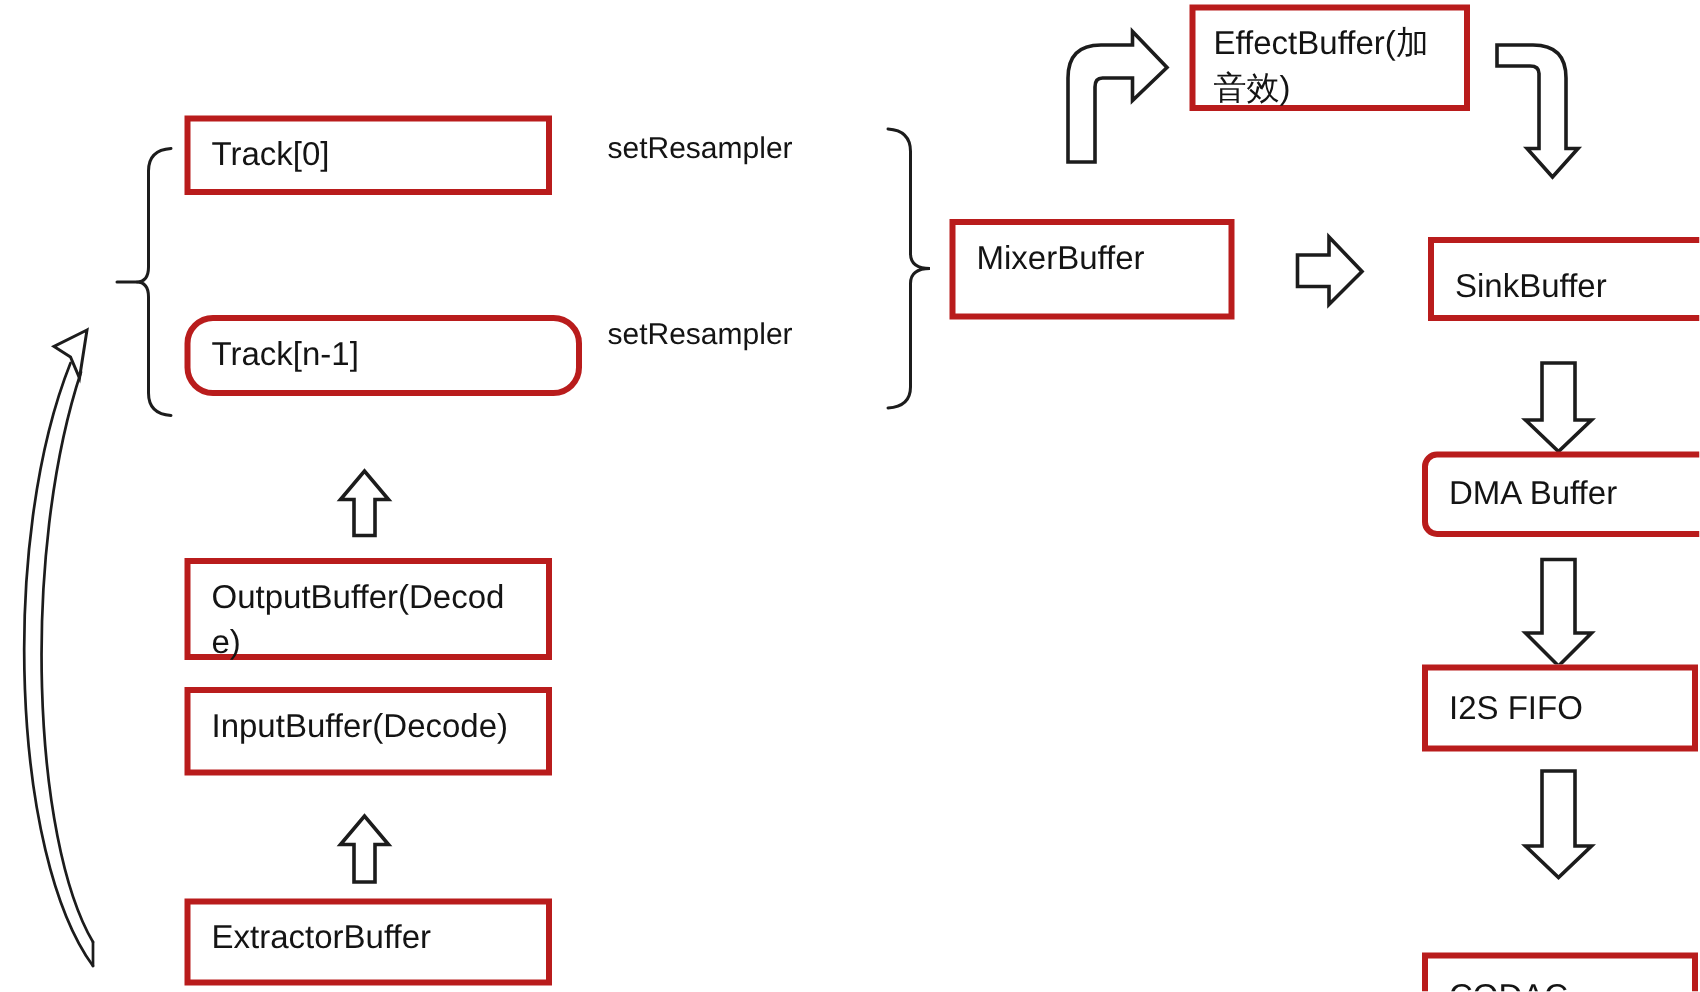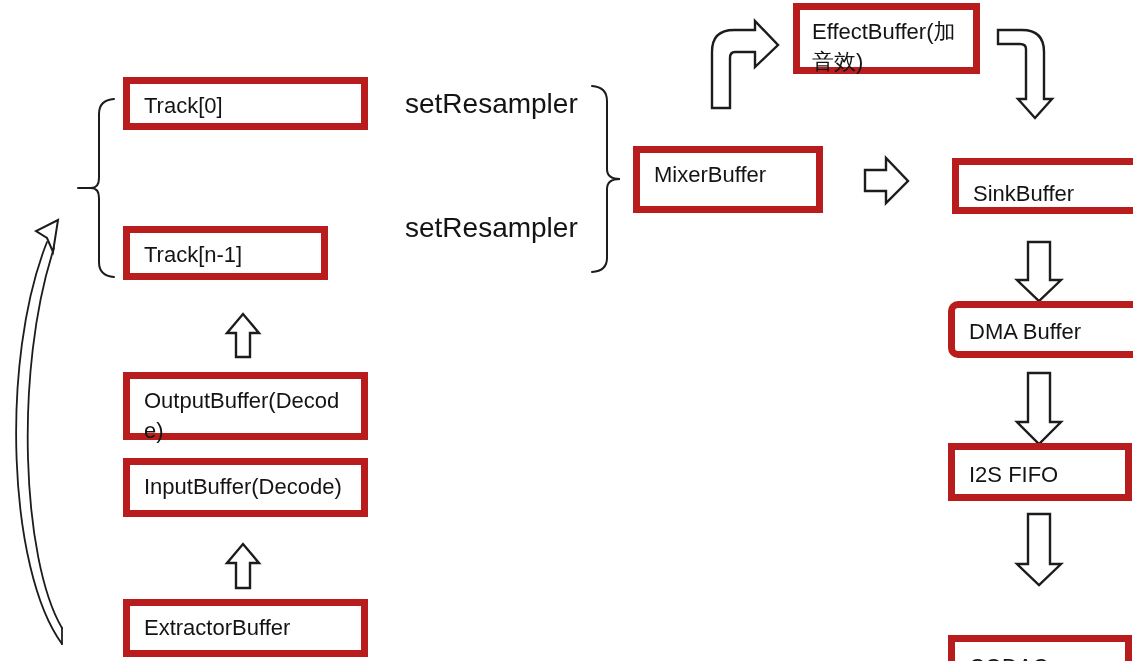--- a/index.html
+++ b/index.html
@@ -18,39 +18,39 @@
   #connectors {
     position: absolute;
     left: 0;
     top: 0;
     z-index: 1;
   }
   .node {
     position: absolute;
     box-sizing: border-box;
     background: #ffffff;
-    border: 7px solid #b91c1c;
+    border: 4px solid #b91c1c;
     color: #141414;
     font-size: 22px;
     line-height: 1.36;
     padding: 7px 0 0 14px;
     z-index: 2;
   }
   .node .lbl { display: block; }
   .wrap-output {
     width: 201px;
     word-break: break-all;
   }
   .wrap-effect {
     width: 147px;
   }
   .float-label {
     position: absolute;
     color: #141414;
-    font-size: 28px;
+    font-size: 20px;
     white-space: nowrap;
     z-index: 2;
   }
   .shape {
     fill: #ffffff;
     stroke: #1c1c1c;
     stroke-width: 2.4;
     stroke-linejoin: miter;
   }
   .wire {
@@ -97,21 +97,21 @@
 
     <path class="shape" d="M1028,373 L1050,373 L1050,422 L1061,422 L1039,444 L1017,422 L1028,422 Z"></path>
 
     <path class="shape" d="M1028,514 L1050,514 L1050,564 L1061,564 L1039,585 L1017,564 L1028,564 Z"></path>
   </svg>
 
   <div class="node" style="left:123px; top:77px;  width:245px; height:53px;">
     <span class="lbl">Track[0]</span>
   </div>
 
-  <div class="node" style="left:123px; top:226px; width:205px; height:54px;">
+  <div class="node" style="left:123px; top:210px; width:265px; height:54px;border-radius:19px;">
     <span class="lbl">Track[n-1]</span>
   </div>
 
   <div class="node" style="left:123px; top:372px; width:245px; height:68px;">
     <span class="lbl wrap-output">OutputBuffer(Decode)</span>
   </div>
 
   <div class="node" style="left:123px; top:458px; width:245px; height:59px;">
     <span class="lbl">InputBuffer(Decode)</span>
   </div>

